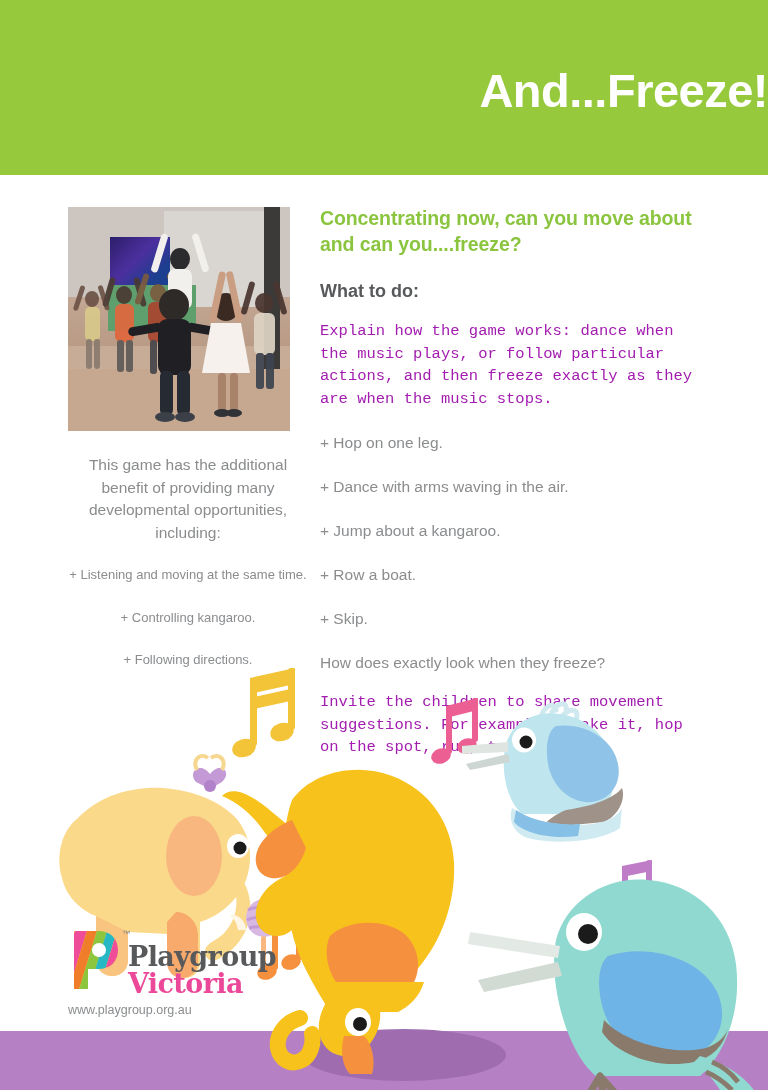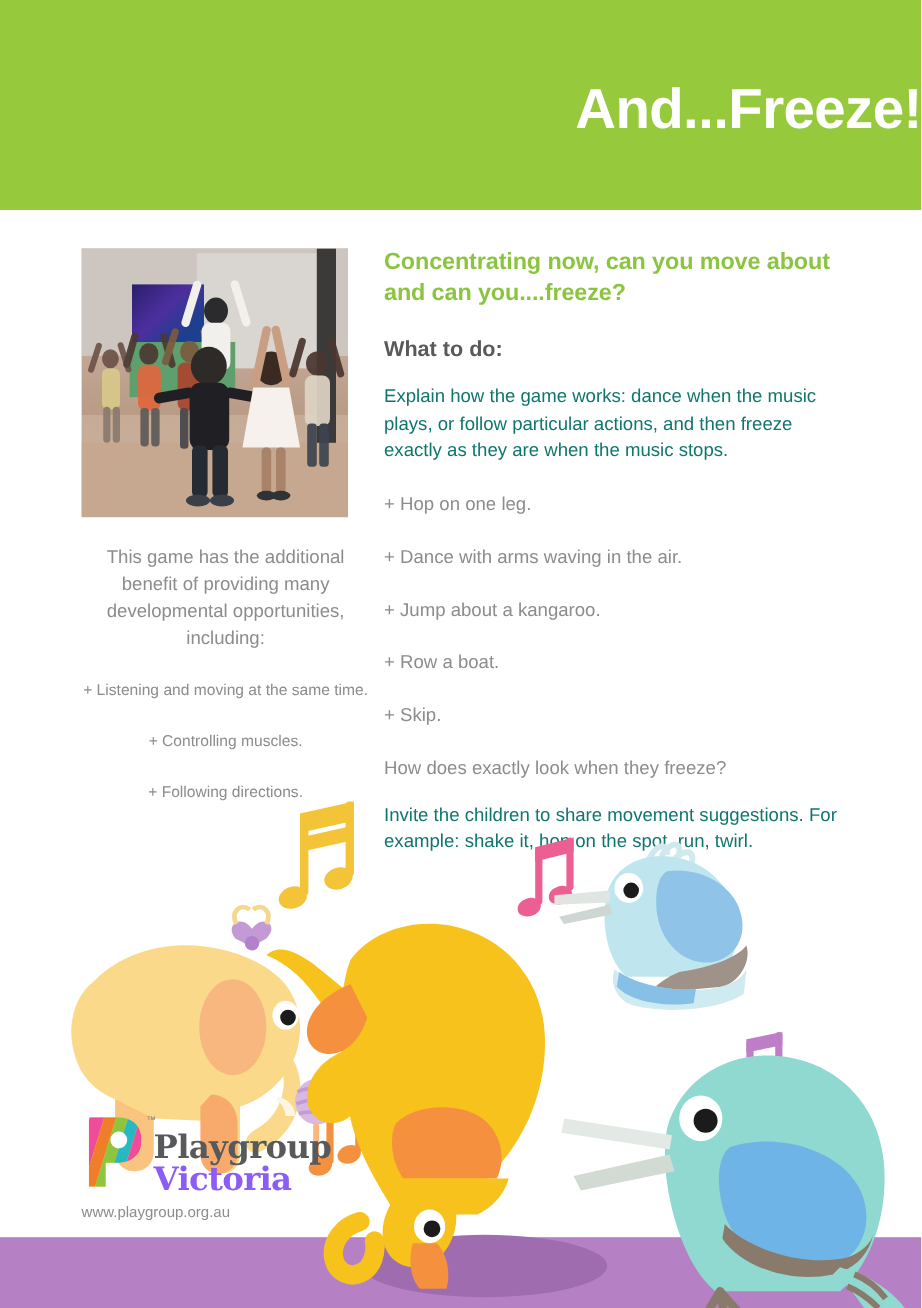--- a/index.html
+++ b/index.html
@@ -103,24 +103,25 @@
     letter-spacing: -0.1px;
   }
   .sub-head {
     color: #58595b;
     font-size: 18px;
     font-weight: bold;
     line-height: 24px;
     margin-top: 22px;
   }
   .body-text {
-    color: #0f766e;
+    color: #a21caf;
     font-size: 15.5px;
     line-height: 22.5px;
     margin-top: 17px;
+    font-family: Liberation Mono, monospace;
   }
   .list-item {
     color: #8a8c8e;
     font-size: 15.5px;
     line-height: 22px;
     margin-top: 22px;
   }
   .left-body {
     color: #8a8c8e;
     font-size: 15.5px;
@@ -176,21 +177,21 @@
     font-weight: bold;
     color: #58595b;
     letter-spacing: -0.6px;
   }
   .logo-word2 {
     position: absolute;
     left: 62px; top: 43px;
     font-family: "DejaVu Serif", serif;
     font-size: 27px;
     font-weight: bold;
-    color: #8b5cf6;
+    color: #ec4899;
     letter-spacing: -0.6px;
   }
   .logo-url {
     position: absolute;
     left: 2px; top: 78px;
     font-size: 12.5px;
     color: #8a8c8e;
   }
 </style>
 </head>
@@ -271,21 +272,21 @@
           <rect x="177" y="74" width="6" height="34" rx="3" fill="#4a3630" transform="rotate(16 180 91)"></rect>
           <rect x="209" y="74" width="6" height="34" rx="3" fill="#4a3630" transform="rotate(-16 212 91)"></rect>
           <rect x="188" y="146" width="8" height="36" rx="3" fill="#3d4450"></rect>
           <rect x="198" y="146" width="8" height="36" rx="3" fill="#3d4450"></rect>
         </g>
       </svg>
     </div>
 
     <p class="left-body">This game has the additional benefit of providing many developmental opportunities, including:</p>
     <p class="left-item">+ Listening and moving at the same time.</p>
-    <p class="left-item">+ Controlling muscles.</p>
+    <p class="left-item">+ Controlling kangaroo.</p>
     <p class="left-item">+ Following directions.</p>
   </div>
 
   <div class="col-right">
     <h2 class="lead-green">Concentrating now, can you move about and can you....freeze?</h2>
     <h3 class="sub-head">What to do:</h3>
     <p class="body-text">Explain how the game works: dance when the music plays, or follow particular actions, and then freeze exactly as they are when the music stops.</p>
     <p class="list-item">+ Hop on one leg.</p>
     <p class="list-item">+ Dance with arms waving in the air.</p>
     <p class="list-item">+ Jump about a kangaroo.</p>

